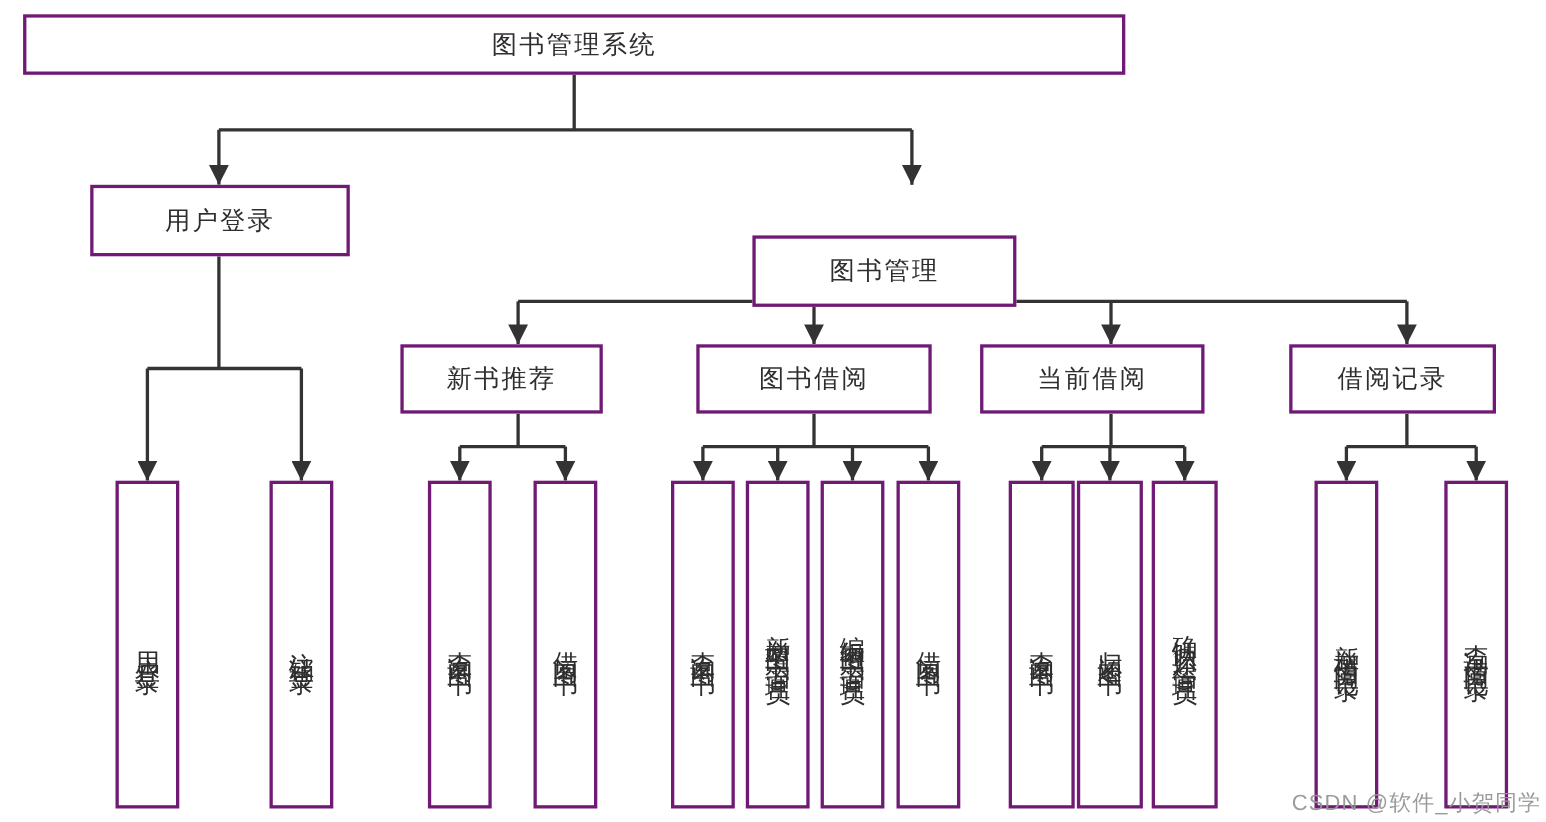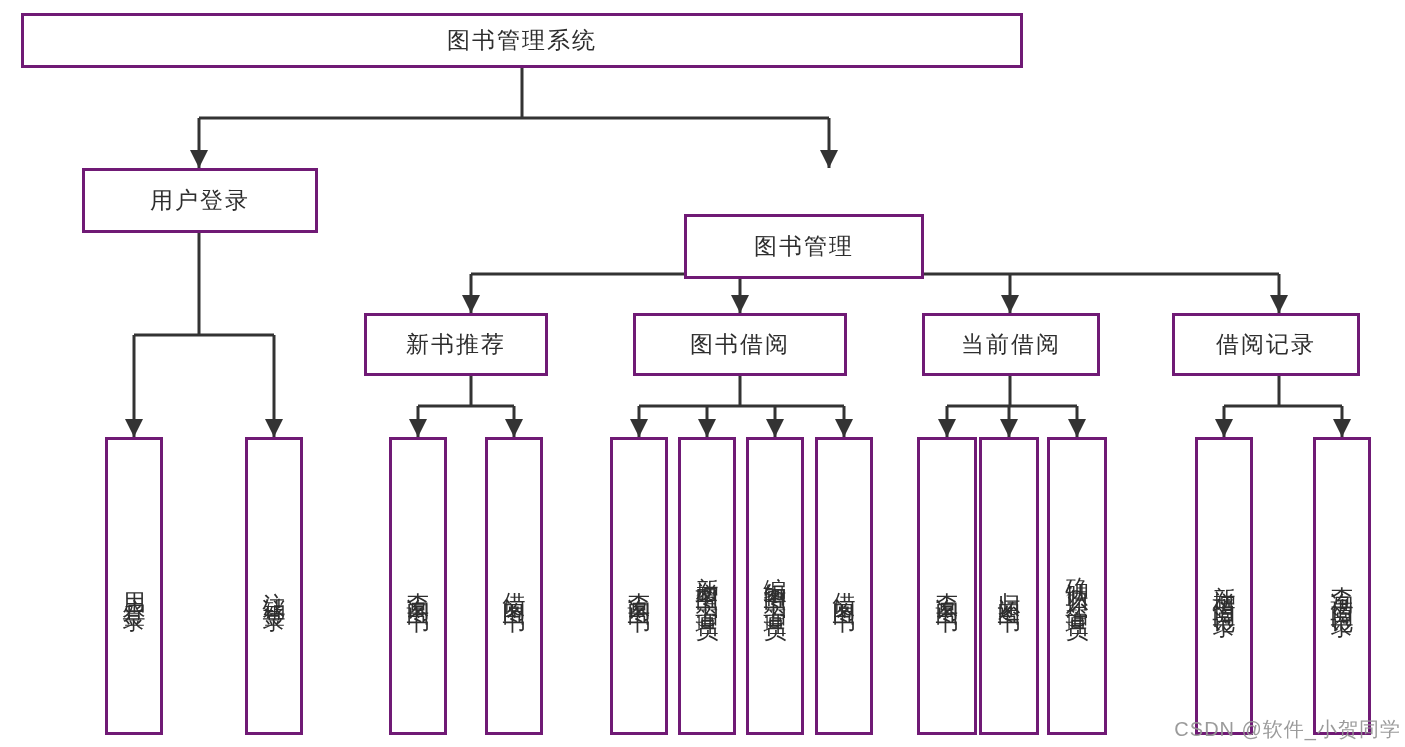--- a/index.html
+++ b/index.html
@@ -90,21 +90,21 @@
     <path d="M1342,406 V437" fill="none" stroke="#333333" stroke-width="3" marker-end="url(#ah)"></path>
   </svg>
 
   <div class="node" style="left:21px;top:13px;width:1002px;height:55px;">图书管理系统</div>
 
   <div class="node" style="left:82px;top:168px;width:236px;height:65px;">用户登录</div>
   <div class="node" style="left:684px;top:168px;width:240px;height:65px;margin-top:46px;">图书管理</div>
 
   <div class="node" style="left:364px;top:313px;width:184px;height:63px;">新书推荐</div>
   <div class="node" style="left:633px;top:313px;width:214px;height:63px;">图书借阅</div>
-  <div class="node" style="left:922px;top:313px;width:178px;height:63px;">当前借阅</div>
+  <div class="node" style="left:891px;top:313px;width:204px;height:63px;">当前借阅</div>
   <div class="node" style="left:1172px;top:313px;width:188px;height:63px;">借阅记录</div>
 
   <div class="node leaf" style="left:105px;top:437px;width:58px;height:298px;">用户登录</div>
   <div class="node leaf" style="left:245px;top:437px;width:58px;height:298px;">注销登录</div>
 
   <div class="node leaf" style="left:389px;top:437px;width:58px;height:298px;">查询图书</div>
   <div class="node leaf" style="left:485px;top:437px;width:58px;height:298px;">借阅图书</div>
 
   <div class="node leaf" style="left:610px;top:437px;width:58px;height:298px;">查询图书</div>
   <div class="node leaf" style="left:678px;top:437px;width:58px;height:298px;">新增图书（管理员）</div>

